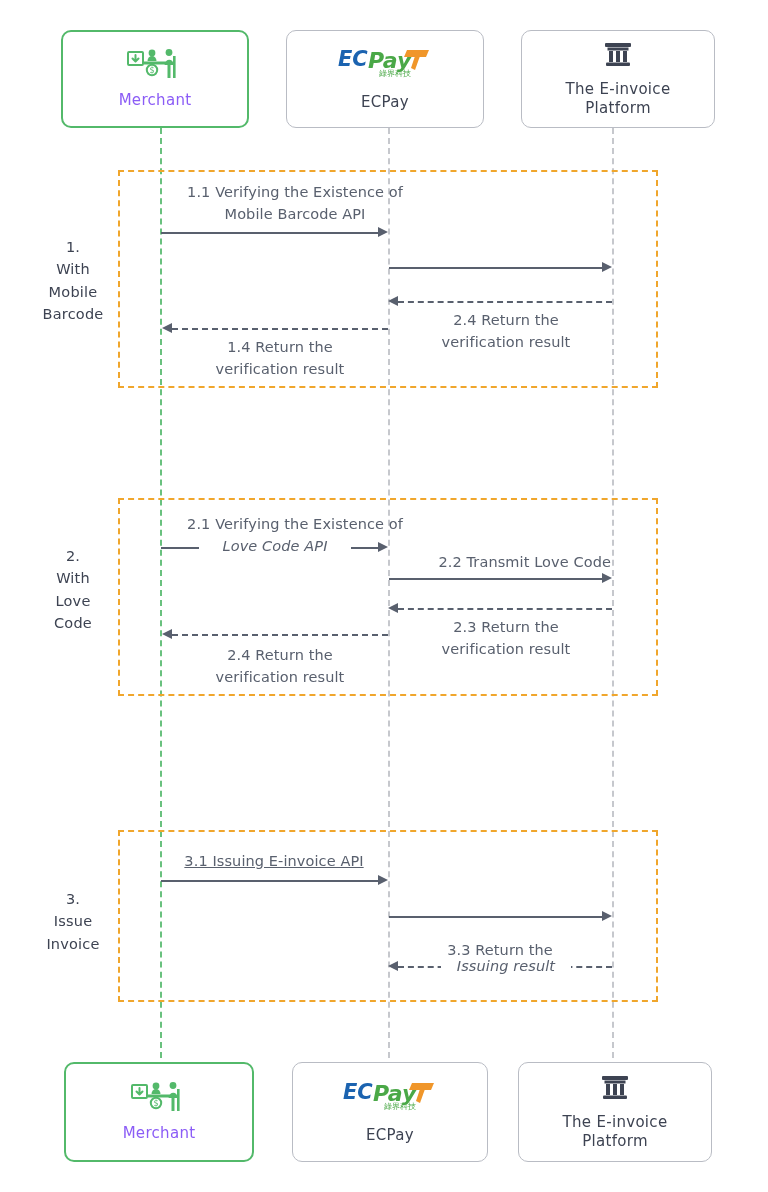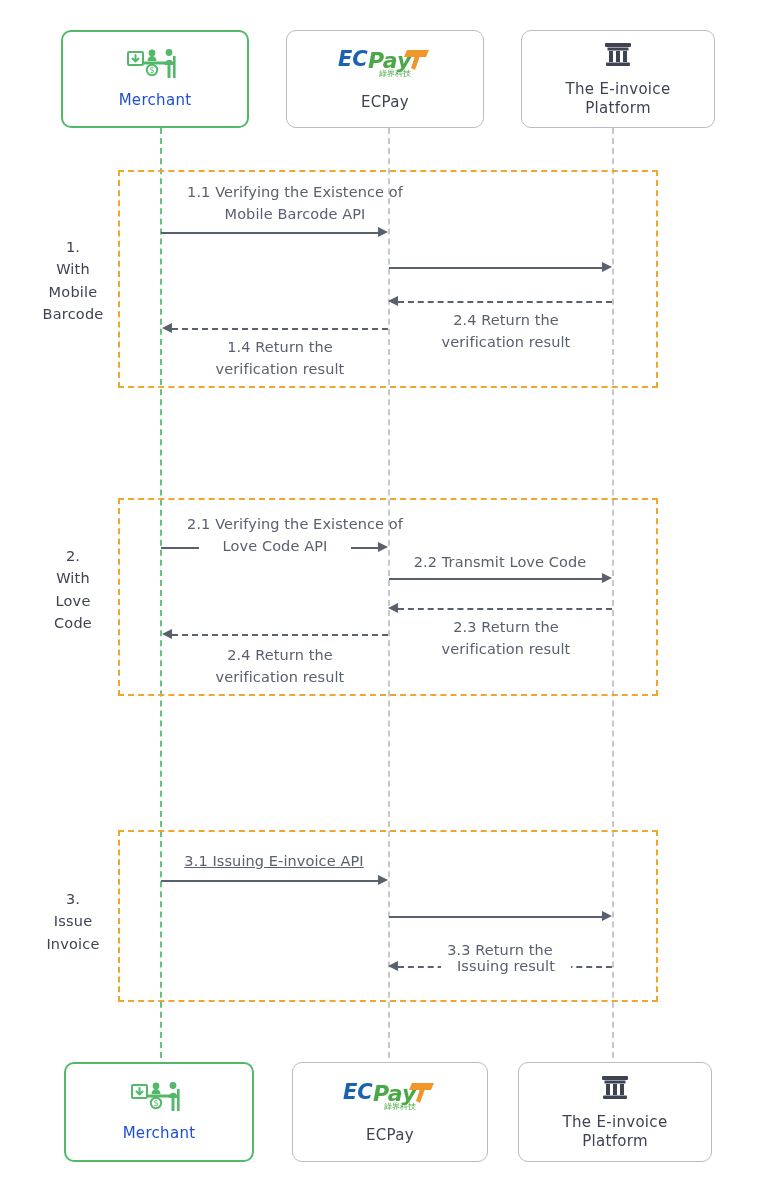--- a/index.html
+++ b/index.html
@@ -26,21 +26,21 @@
     text-align: center;
   }
   .actor-box.green { border: 2px solid #53b96a; }
   .actor-box.grey  { border: 1.5px solid #b9bcc4; }
 
   .actor-label {
     font-size: 15px;
     letter-spacing: 0.3px;
     line-height: 1.25;
   }
-  .actor-label.green-text { color: #1d4ed8; }
+  .actor-label.green-text { color: #8b5cf6; }
   .actor-label.dark-text  { color: #3d4352; }
 
   .actor-icon { display: block; margin-bottom: 7px; }
 
   
   .ecpay-logo { line-height: 1; margin-bottom: 9px; }
 
   
   .lifeline {
     position: absolute;
@@ -91,20 +91,21 @@
     font-size: 14.5px;
     line-height: 1.5;
     color: #59606e;
     text-align: center;
     letter-spacing: 0.1px;
     white-space: pre-line;
   }
   .msg-text.on-line {
     background: #ffffff;
     padding: 0 3px;
+    font-style: italic;
   }
 </style>
 </head>
 <body>
 
 <div class="canvas">
 
   <div class="lifeline green" style="left:160px; top:128px; height:930px;"></div>
   <div class="lifeline grey" style="left:388px; top:128px; height:930px;"></div>
   <div class="lifeline grey" style="left:612px; top:128px; height:930px;"></div>
@@ -197,21 +198,21 @@
     <div>With</div>
     <div>Love</div>
     <div>Code</div>
   </div>
 
   <div class="msg-text" style="left:133px; top:514px; width:324px;">2.1 Verifying the Existence of</div>
   <div class="msg-line solid" style="left:161px; top:547px; width:217px;"></div>
   <div class="arrow-head right" style="left:378px; top:541.5px;"></div>
   <div class="msg-text on-line" style="left:199px; top:536px; width:152px;">Love Code API</div>
 
-  <div class="msg-text" style="left:389px; top:552px; width:222px;">2.2 Transmit Love Code</div>
+  <div class="msg-text" style="left:389px; top:552px; width:222px;text-align:right;">2.2 Transmit Love Code</div>
   <div class="msg-line solid" style="left:389px; top:578px; width:213px;"></div>
   <div class="arrow-head right" style="left:602px; top:572.5px;"></div>
 
   <div class="msg-line dashed" style="left:398px; top:608px; width:214px;"></div>
   <div class="arrow-head left" style="left:388px; top:602.5px;"></div>
   <div class="msg-text" style="left:408px; top:617px; width:196px;">2.3 Return the
 verification result</div>
 
   <div class="msg-line dashed" style="left:172px; top:634px; width:216px;"></div>
   <div class="arrow-head left" style="left:162px; top:628.5px;"></div>

